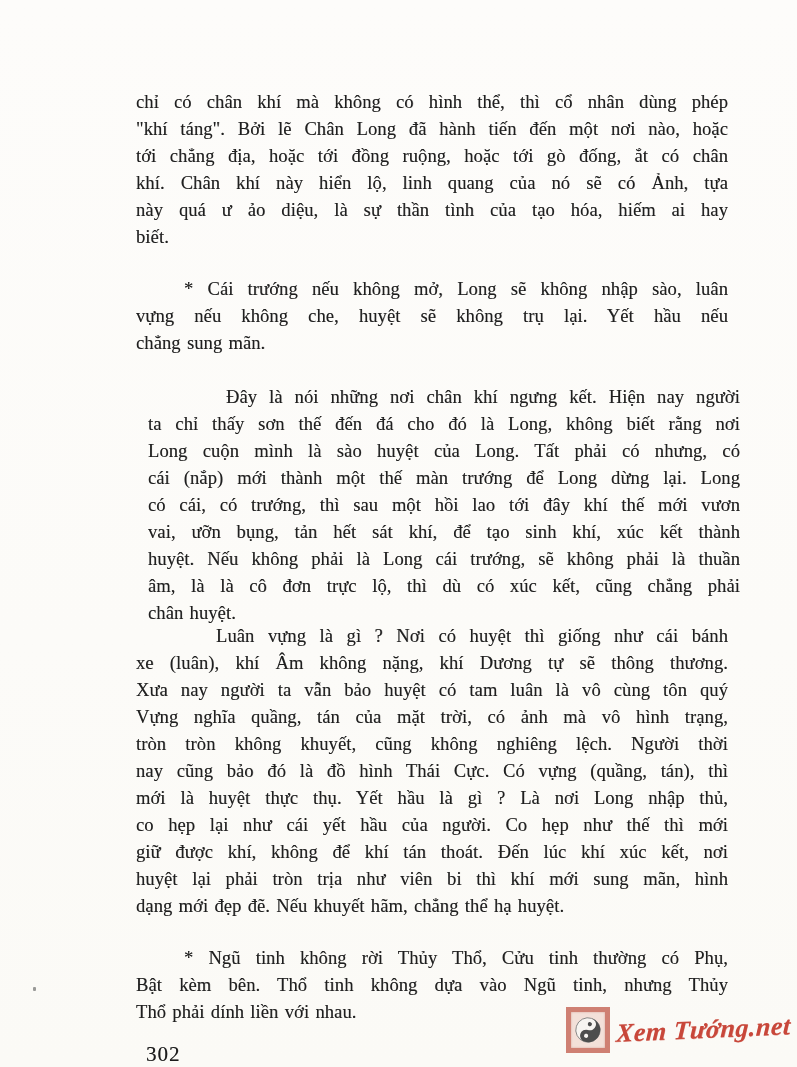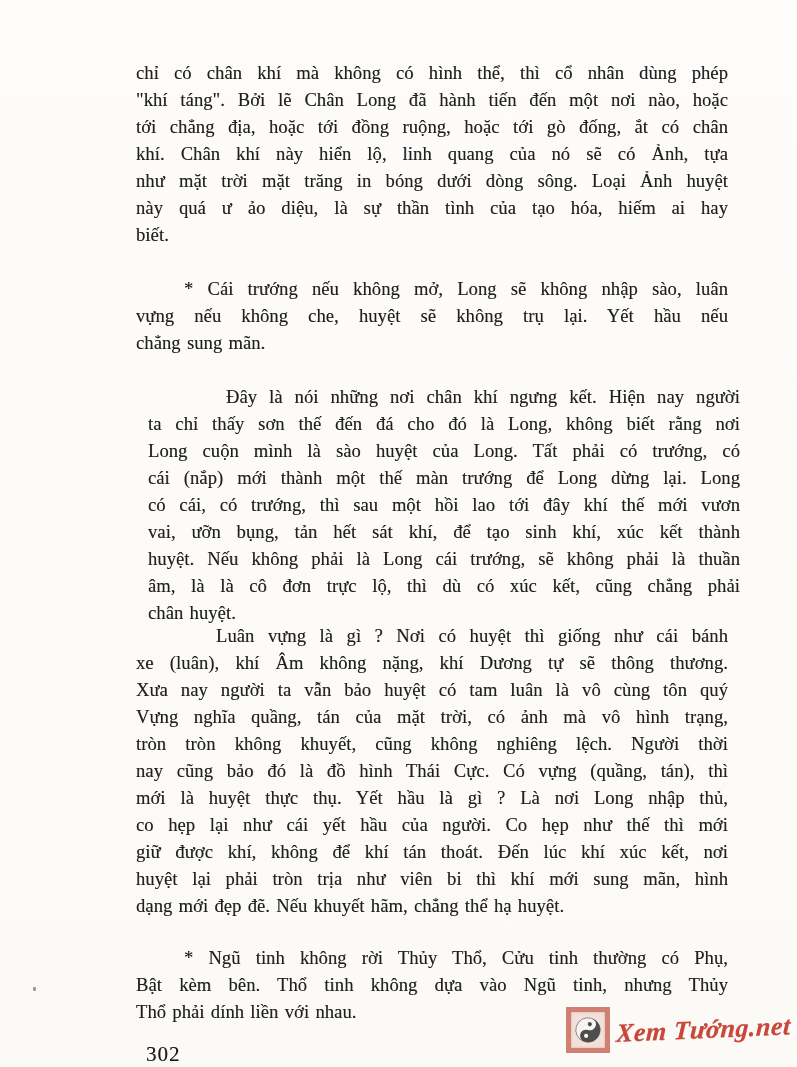--- a/index.html
+++ b/index.html
@@ -26,21 +26,21 @@
   }
   .paragraph {
     position: absolute;
     left: 0;
     width: 592px;
     font-size: 18.5px;
     letter-spacing: 0.1px;
     word-spacing: 1.5px;
     text-shadow: 0.3px 0.3px 0 rgba(25,25,25,0.45);
   }
-  .paragraph:nth-child(1) { top: 60px;  }
+  .paragraph:nth-child(1) { top: 89px;  }
   .paragraph:nth-child(2) { top: 276px; }
   .paragraph:nth-child(3) { top: 384px; margin-left: 12px; }
   .paragraph:nth-child(4) { top: 623px; }
   .paragraph:nth-child(5) { top: 916px; margin-top: 29px; }
   .line {
     line-height: 27px;
     height: 27px;
     text-align: justify;
     text-align-last: justify;
     overflow: hidden;
@@ -109,33 +109,32 @@
 <body>
 
 <div class="page">
 
   <div class="text-block">
       <div class="paragraph">
         <div class="line">chỉ có chân khí mà không có hình thể, thì cổ nhân dùng phép</div>
         <div class="line">"khí táng". Bởi lẽ Chân Long đã hành tiến đến một nơi nào, hoặc</div>
         <div class="line">tới chẳng địa, hoặc tới đồng ruộng, hoặc tới gò đống, ắt có chân</div>
         <div class="line">khí. Chân khí này hiển lộ, linh quang của nó sẽ có Ảnh, tựa</div>
-        <div class="line">như mặt trời mặt trăng in bóng dưới dòng sông. Loại Ảnh huyệt</div>
         <div class="line">này quá ư ảo diệu, là sự thần tình của tạo hóa, hiếm ai hay</div>
         <div class="line last">biết.</div>
       </div>
       <div class="paragraph">
         <div class="line">* Cái trướng nếu không mở, Long sẽ không nhập sào, luân</div>
         <div class="line">vựng nếu không che, huyệt sẽ không trụ lại. Yết hầu nếu</div>
         <div class="line last">chẳng sung mãn.</div>
       </div>
       <div class="paragraph">
         <div class="line">Đây là nói những nơi chân khí ngưng kết. Hiện nay người</div>
         <div class="line">ta chỉ thấy sơn thế đến đá cho đó là Long, không biết rằng nơi</div>
-        <div class="line">Long cuộn mình là sào huyệt của Long. Tất phải có trướng, có</div>
+        <div class="line">Long cuộn mình là sào huyệt của Long. Tất phải có nhưng, có</div>
         <div class="line">cái (nắp) mới thành một thế màn trướng để Long dừng lại. Long</div>
         <div class="line">có cái, có trướng, thì sau một hồi lao tới đây khí thế mới vươn</div>
         <div class="line">vai, ưỡn bụng, tản hết sát khí, để tạo sinh khí, xúc kết thành</div>
         <div class="line">huyệt. Nếu không phải là Long cái trướng, sẽ không phải là thuần</div>
         <div class="line">âm, là là cô đơn trực lộ, thì dù có xúc kết, cũng chẳng phải</div>
         <div class="line last">chân huyệt.</div>
       </div>
       <div class="paragraph">
         <div class="line">Luân vựng là gì ? Nơi có huyệt thì giống như cái bánh</div>
         <div class="line">xe (luân), khí Âm không nặng, khí Dương tự sẽ thông thương.</div>

